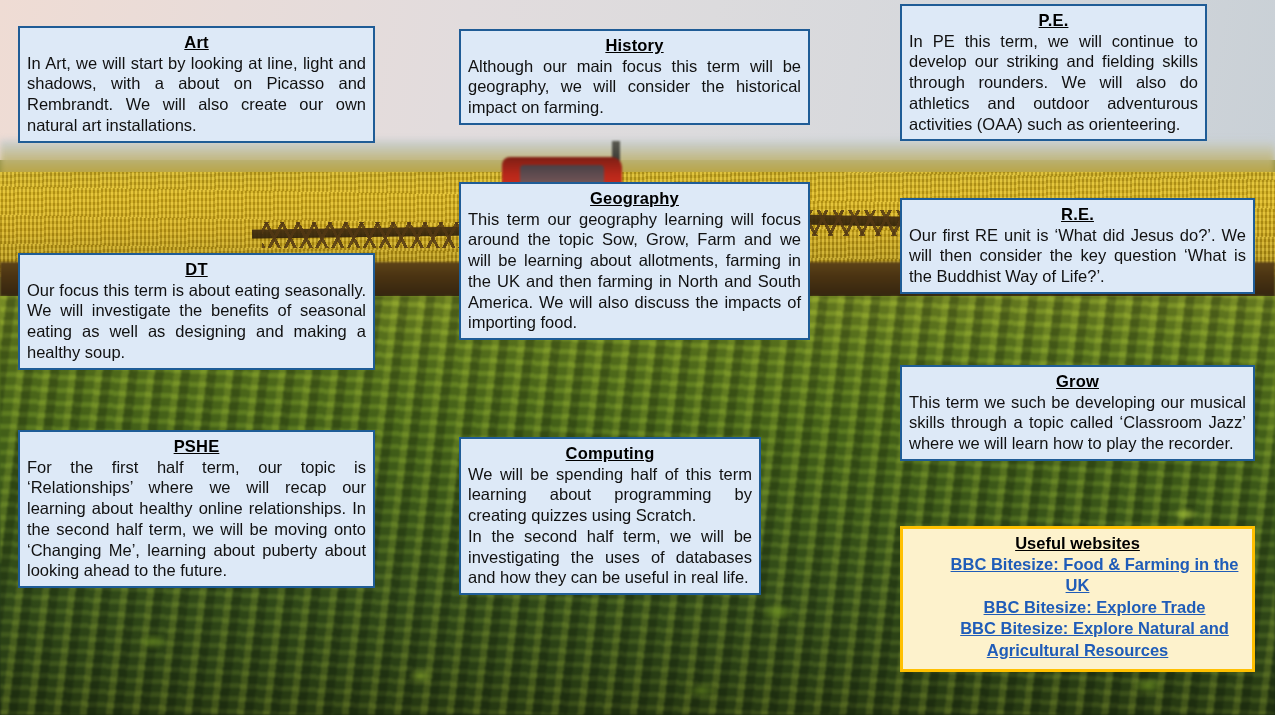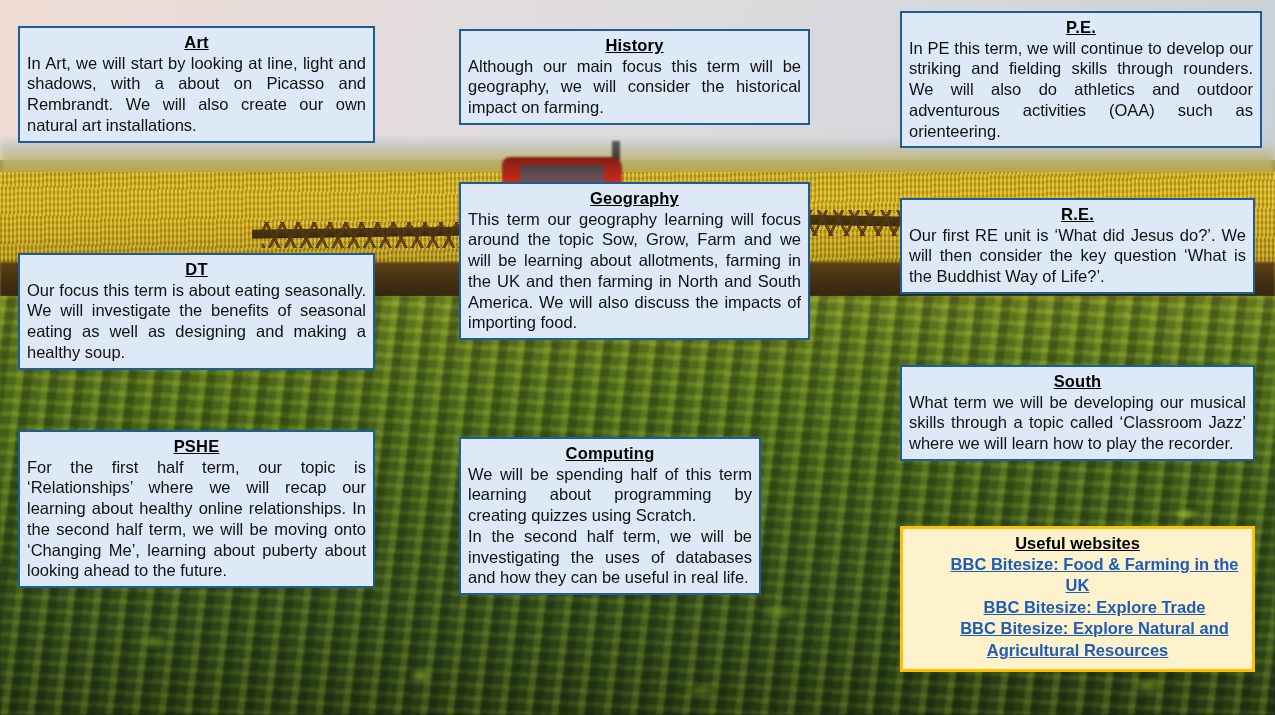--- a/index.html
+++ b/index.html
@@ -180,21 +180,21 @@
 
   
   #box-art       { left: 18px;  top: 26px;  width: 357px; }
   #box-dt        { left: 18px;  top: 253px; width: 357px; }
   #box-pshe      { left: 18px;  top: 430px; width: 357px; }
   
   #box-history   { left: 459px; top: 29px;  width: 351px; }
   #box-geography { left: 459px; top: 182px; width: 351px; }
   #box-computing { left: 459px; top: 437px; width: 302px; }
   
-  #box-pe        { left: 900px; top: 11px;  width: 362px; }
+  #box-pe        { left: 900px; top: 4px;  width: 307px; }
   #box-re        { left: 900px; top: 198px; width: 355px; }
   #box-music     { left: 900px; top: 365px; width: 355px; }
 
   
   #box-websites {
     position: absolute;
     left: 900px; top: 526px; width: 355px;
     background: #FDF2CC;
     border: 3px solid #FFC000;
     padding: 5px 8px 8px 8px;
@@ -282,22 +282,22 @@
     <span class="heading">P.E.</span>
     <p>In PE this term, we will continue to develop our striking and fielding skills through rounders. We will also do athletics and outdoor adventurous activities (OAA) such as orienteering.</p>
   </div>
 
   <div class="box" id="box-re">
     <span class="heading">R.E.</span>
     <p>Our first RE unit is ‘What did Jesus do?’. We will then consider the key question ‘What is the Buddhist Way of Life?’.</p>
   </div>
 
   <div class="box" id="box-music">
-    <span class="heading">South</span>
-    <p>What term we will be developing our musical skills through a topic called ‘Classroom Jazz’ where we will learn how to play the recorder.</p>
+    <span class="heading">Grow</span>
+    <p>This term we such be developing our musical skills through a topic called ‘Classroom Jazz’ where we will learn how to play the recorder.</p>
   </div>
 
   <div id="box-websites">
     <span class="heading">Useful websites</span>
     <ul class="link-list">
       <li>
         <a>BBC Bitesize: Food &amp; Farming in the UK</a>
       </li>
       <li>
         <a>BBC Bitesize: Explore Trade</a>

